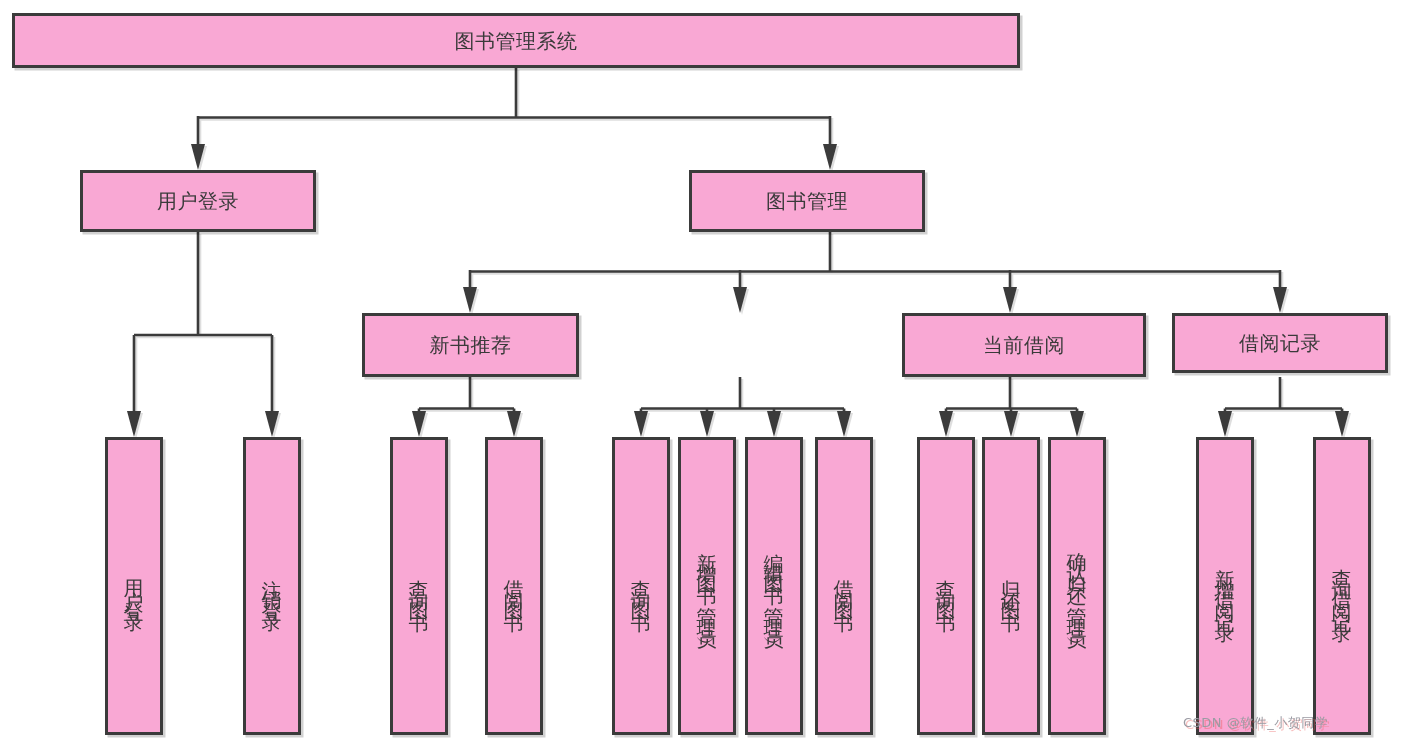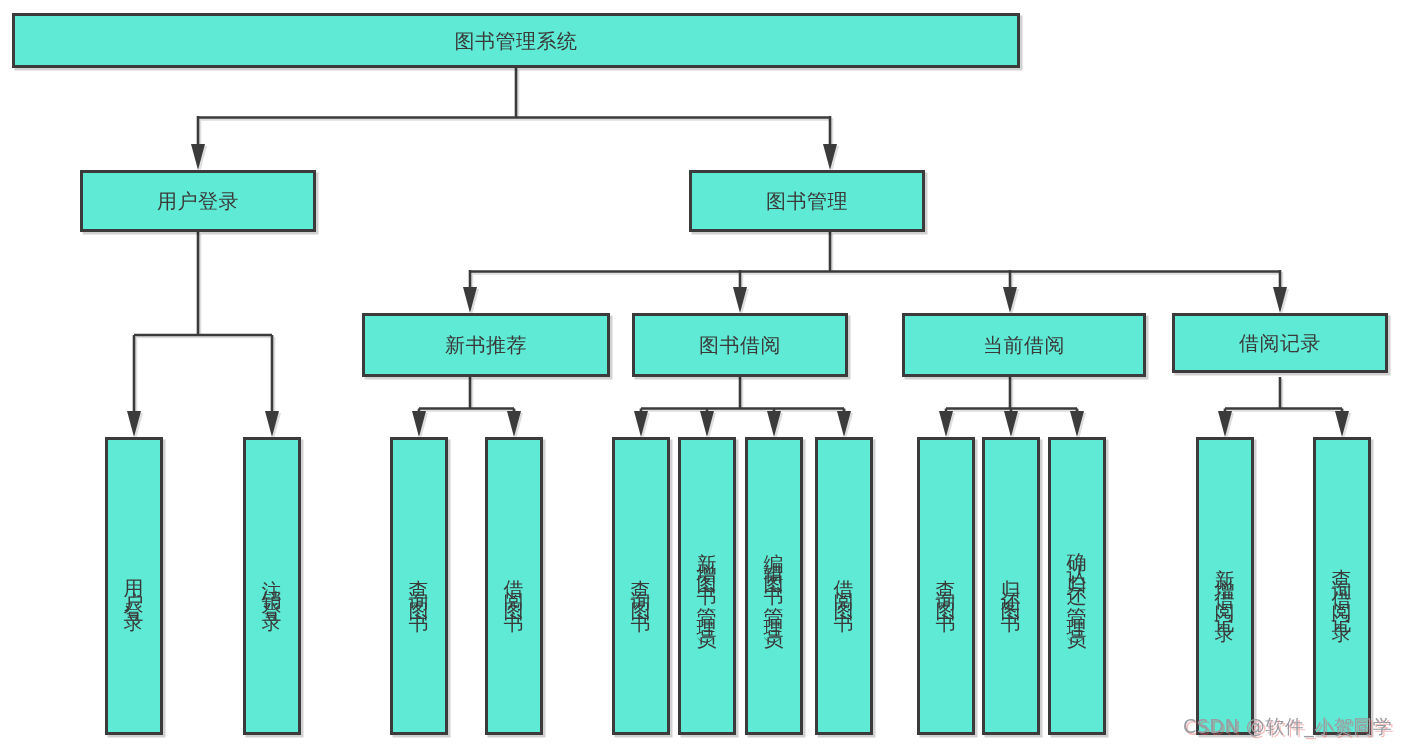--- a/index.html
+++ b/index.html
@@ -12,35 +12,35 @@
     overflow:hidden;
   }
   .connectors {
     position:absolute; left:0; top:0;
     filter:drop-shadow(2px 2px 0 rgba(0,0,0,0.13));
   }
   .connectors path   { stroke:var(--line,#3b3b3b); stroke-width:2.6; fill:none; }
   .connectors polygon{ fill:var(--line,#3b3b3b); }
   .node {
     position:absolute; box-sizing:border-box;
-    background:#5eead4;
+    background:#f9a8d4;
     border:3px solid var(--line,#3b3b3b);
     box-shadow:2.5px 2.5px 0 rgba(0,0,0,0.18);
     display:flex; align-items:center; justify-content:center;
   }
   .node .lbl {
     font-size:20px; letter-spacing:0.5px; line-height:1.2; white-space:nowrap;
   }
   .leaf .lbl {
     writing-mode:vertical-rl; text-orientation:mixed;
     letter-spacing:11px; white-space:normal; line-height:1.1;
   }
   .watermark {
     position:absolute; left:1183px; top:714px; z-index:5;
-    font-size:19px; letter-spacing:0.5px; white-space:nowrap;
+    font-size:13px; letter-spacing:0.5px; white-space:nowrap;
     color:var(--wm,#9b9ba3);
     text-shadow:2px 2px 0 rgba(233,83,83,0.38);
   }
 </style>
 </head>
 <body>
 
 <div class="canvas">
 
   <svg class="connectors" width="1405" height="747" viewBox="0 0 1405 747">
@@ -80,25 +80,22 @@
     <span class="lbl">图书管理系统</span>
   </div>
 
   <div class="node" style="left:80px;top:170px;width:236px;height:62px">
     <span class="lbl">用户登录</span>
   </div>
   <div class="node" style="left:689px;top:170px;width:236px;height:62px">
     <span class="lbl">图书管理</span>
   </div>
 
-  <div class="node" style="left:362px;top:313px;width:248px;height:64px">
+  <div class="node" style="left:362px;top:313px;width:217px;height:64px">
     <span class="lbl">新书推荐</span>
-  </div>
-  <div class="node" style="left:632px;top:313px;width:216px;height:64px">
-    <span class="lbl">图书借阅</span>
   </div>
   <div class="node" style="left:902px;top:313px;width:244px;height:64px">
     <span class="lbl">当前借阅</span>
   </div>
   <div class="node" style="left:1172px;top:313px;width:216px;height:60px">
     <span class="lbl">借阅记录</span>
   </div>
 
   <div class="node leaf" style="left:105px;top:437px;width:58px;height:298px">
     <span class="lbl">用户登录</span>

